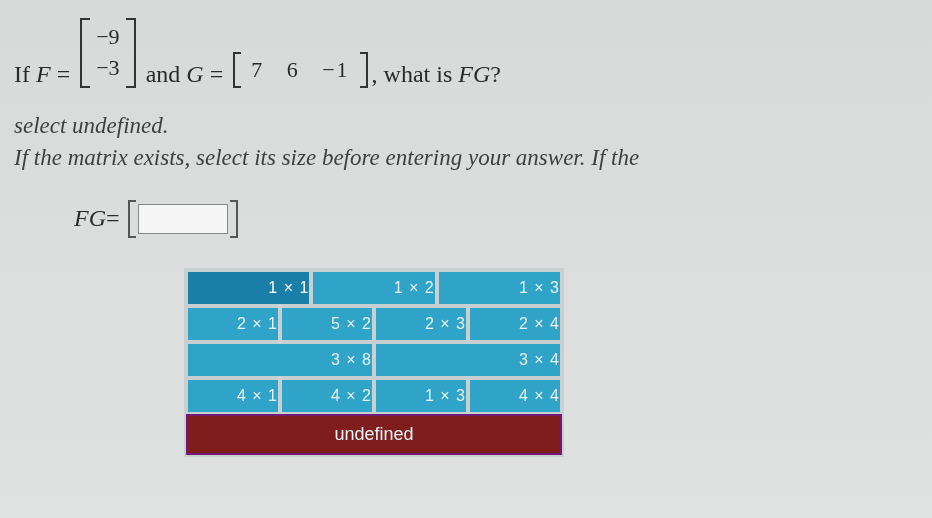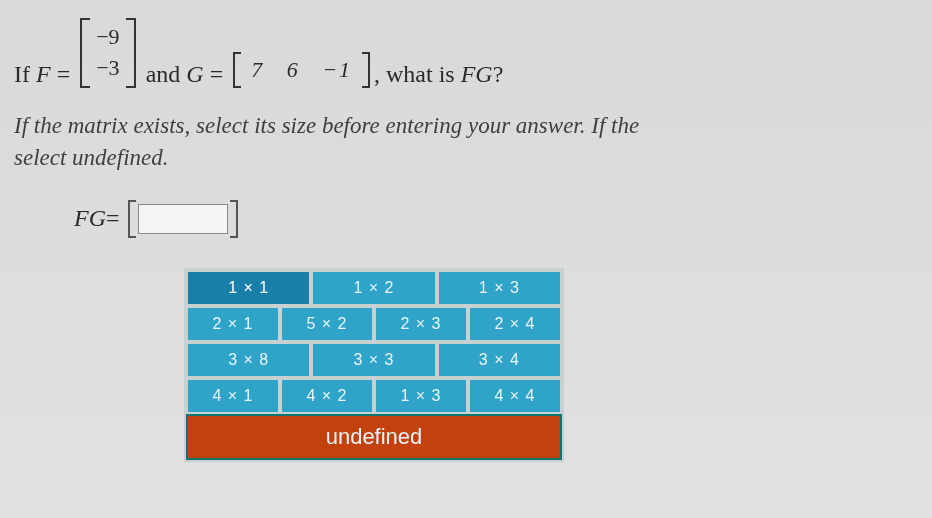--- a/index.html
+++ b/index.html
@@ -39,21 +39,20 @@
       flex-direction: column;
       padding: 4px 6px;
       font-size: 22px;
       line-height: 1.4;
       text-align: center;
     }
     .matrix-row-inline {
       display: inline-flex;
       align-items: center;
       margin: 0 4px;
-      font-style: italic;
     }
     .row-bracket-l, .row-bracket-r {
       width: 8px;
       height: 36px;
       border-top: 2px solid #333;
       border-bottom: 2px solid #333;
     }
     .row-bracket-l { border-left: 2px solid #333; }
     .row-bracket-r { border-right: 2px solid #333; }
     .row-entries {
@@ -101,40 +100,40 @@
       border: 2px solid #c9d0d2;
       background: #d6dcde;
     }
     .size-row {
       display: flex;
     }
     .size-cell {
       flex: 1;
       background: #2fa3c8;
       color: #e8f4f8;
-      text-align: center;
+      text-align: right;
       padding: 7px 0;
       font-family: Arial, sans-serif;
       font-size: 16px;
       border: 2px solid #c9d0d2;
       cursor: pointer;
       letter-spacing: 1px;
     }
     .size-cell.selected {
       background: #1a7fa8;
       color: #fff;
     }
     .undefined-cell {
-      background: #c2410c;
+      background: #7f1d1d;
       color: #e8f4f8;
       text-align: center;
       padding: 8px 0;
       font-family: Arial, sans-serif;
-      font-size: 22px;
-      border: 2px solid #0f766e;
+      font-size: 18px;
+      border: 2px solid #701a75;
       cursor: pointer;
     }
   </style>
 </head>
 <body>
 
 <div class="question-line">
   <span>If </span>
   <span class="italic">F</span>
   <span> = </span>
@@ -153,22 +152,22 @@
     <span class="row-bracket-l"></span>
     <span class="row-entries">7   6   −1</span>
     <span class="row-bracket-r"></span>
   </span>
   <span>, what is </span>
   <span class="italic">FG</span>
   <span>?</span>
 </div>
 
 <div class="instruction">
+  <div>select undefined.</div>
   <div>If the matrix exists, select its size before entering your answer. If the</div>
-  <div>select undefined.</div>
 </div>
 
 <div class="answer-line">
   <span class="italic">FG</span>
   <span> = </span>
   <span class="answer-bracket">
     <span class="ab-l"></span>
     <input class="answer-input" type="text" style="">
     <span class="ab-r"></span>
   </span>
@@ -181,21 +180,20 @@
     <div class="size-cell">1 × 3</div>
   </div>
   <div class="size-row">
     <div class="size-cell">2 × 1</div>
     <div class="size-cell">5 × 2</div>
     <div class="size-cell">2 × 3</div>
     <div class="size-cell">2 × 4</div>
   </div>
   <div class="size-row">
     <div class="size-cell">3 × 8</div>
-    <div class="size-cell">3 × 3</div>
     <div class="size-cell">3 × 4</div>
   </div>
   <div class="size-row">
     <div class="size-cell">4 × 1</div>
     <div class="size-cell">4 × 2</div>
     <div class="size-cell">1 × 3</div>
     <div class="size-cell">4 × 4</div>
   </div>
   <div class="undefined-cell">undefined</div>
 </div>

